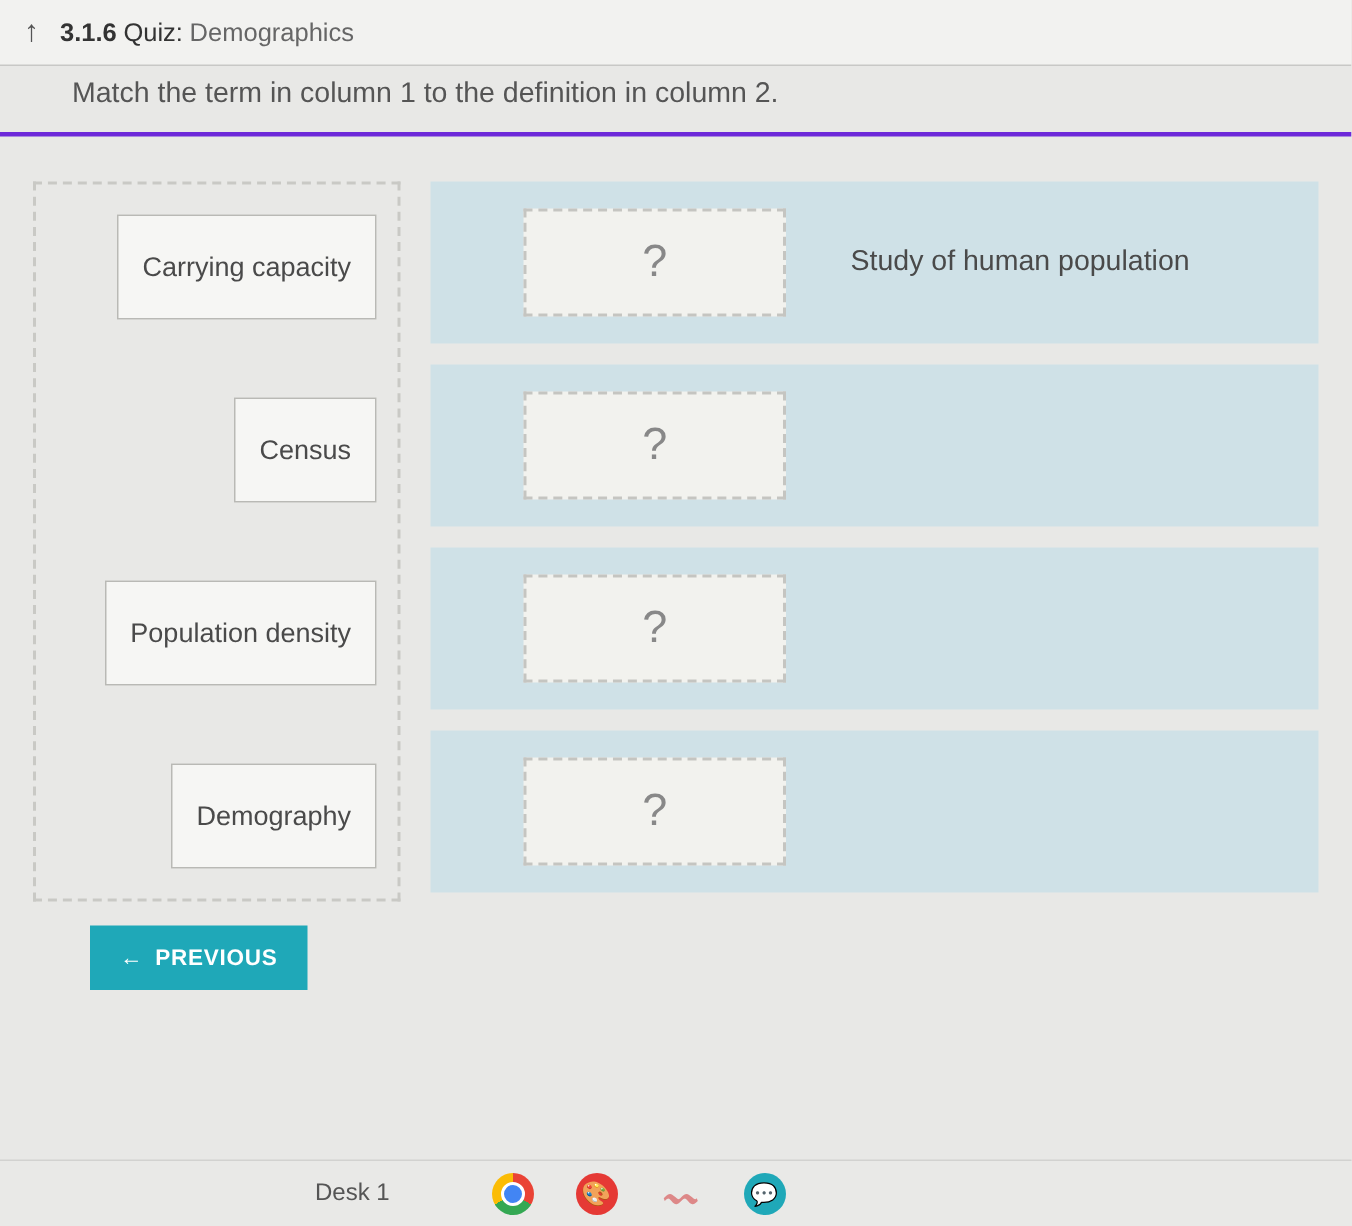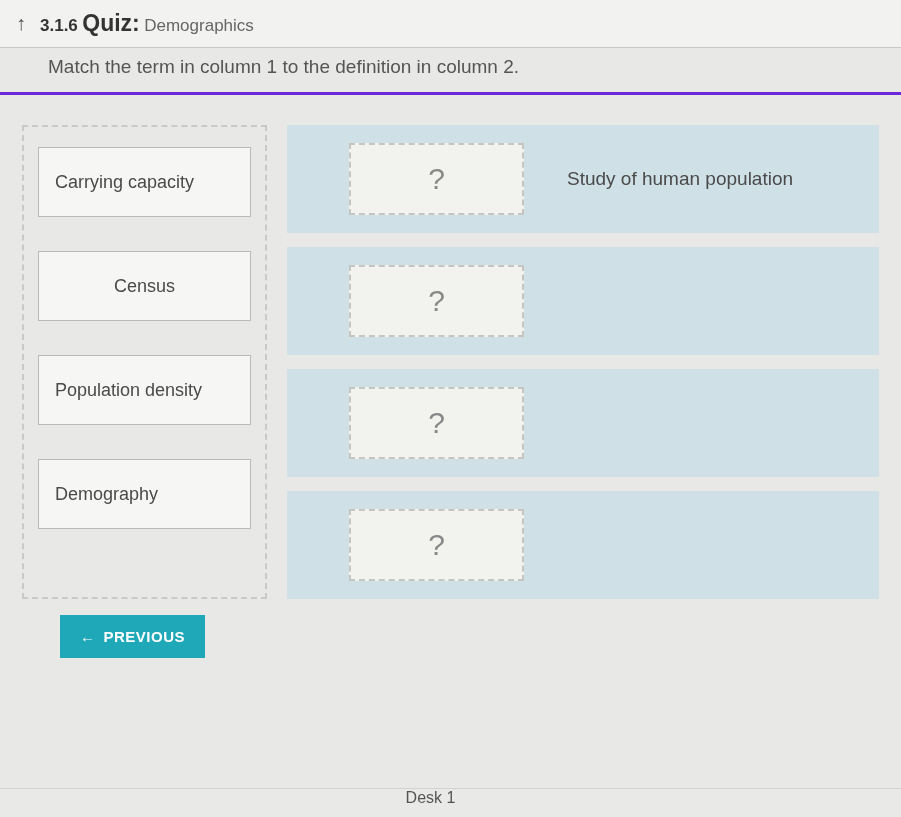--- a/index.html
+++ b/index.html
@@ -27,23 +27,23 @@
       font-size: 20px;
       color: #555;
       cursor: pointer;
     }
     .quiz-number {
       font-weight: bold;
       color: #333;
       font-size: 17px;
     }
     .quiz-label {
-      font-weight: bold;
+      font-weight: normal;
       color: #333;
-      font-size: 23px;
+      font-size: 17px;
     }
     .quiz-topic {
       color: #666;
       font-size: 17px;
     }
     .instruction-row {
       padding: 8px 48px 14px 48px;
       border-bottom: 3px solid #6d28d9;
       color: #555;
       font-size: 19px;
@@ -51,22 +51,23 @@
     .content {
       padding: 30px 22px 10px 22px;
       display: flex;
       gap: 20px;
     }
     .terms-col {
       border: 2px dashed #c9c9c5;
       padding: 20px 14px;
       display: flex;
       flex-direction: column;
-      gap: 34px;
+      gap: 52px;
       width: 245px;
+      align-items: flex-end;
     }
     .term-card {
       background: #f6f6f4;
       border: 1px solid #b9b9b5;
       padding: 20px 16px;
       font-size: 18px;
       color: #4a4a4a;
       min-height: 70px;
       display: flex;
       align-items: center;
@@ -119,28 +120,27 @@
       cursor: pointer;
       display: inline-flex;
       align-items: center;
       gap: 8px;
     }
     .taskbar {
       position: absolute;
       bottom: 0;
       left: 0;
       right: 0;
-      height: 29px;
+      height: 44px;
       background: #e9e9e7;
       border-top: 1px solid #d2d2d0;
       display: flex;
       align-items: center;
       padding: 0 210px;
       gap: 28px;
-      flex-direction: column;
     }
     .taskbar-label {
       color: #555;
       font-size: 16px;
       margin-right: 40px;
     }
     .tb-icon {
       width: 28px;
       height: 28px;
       border-radius: 50%;

